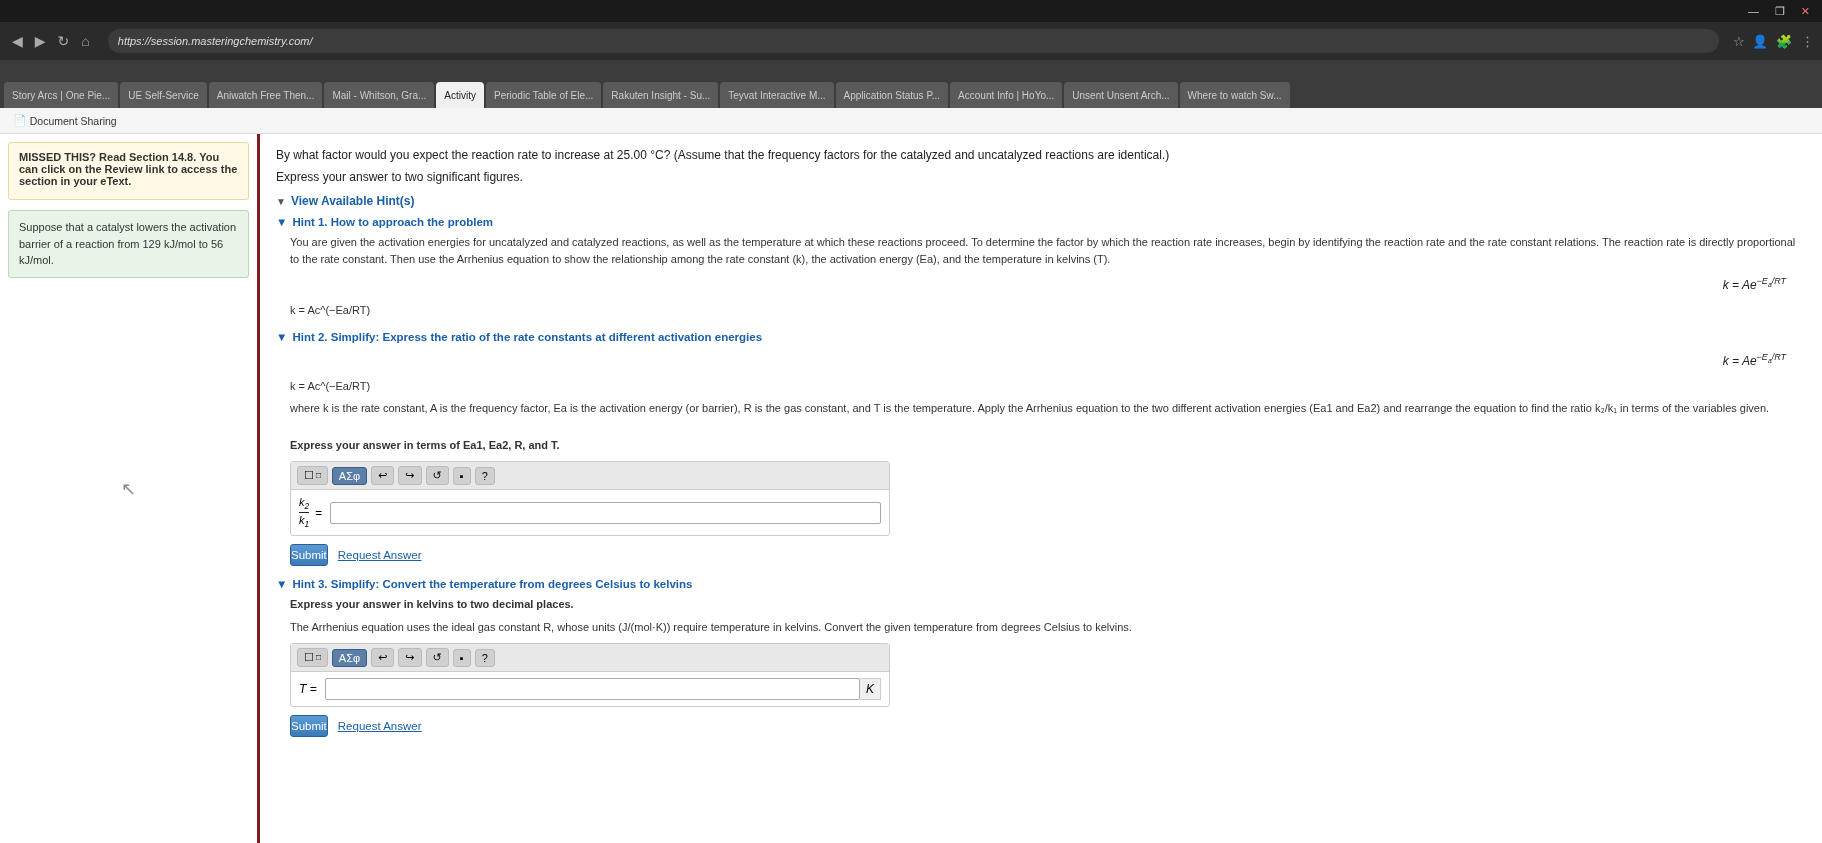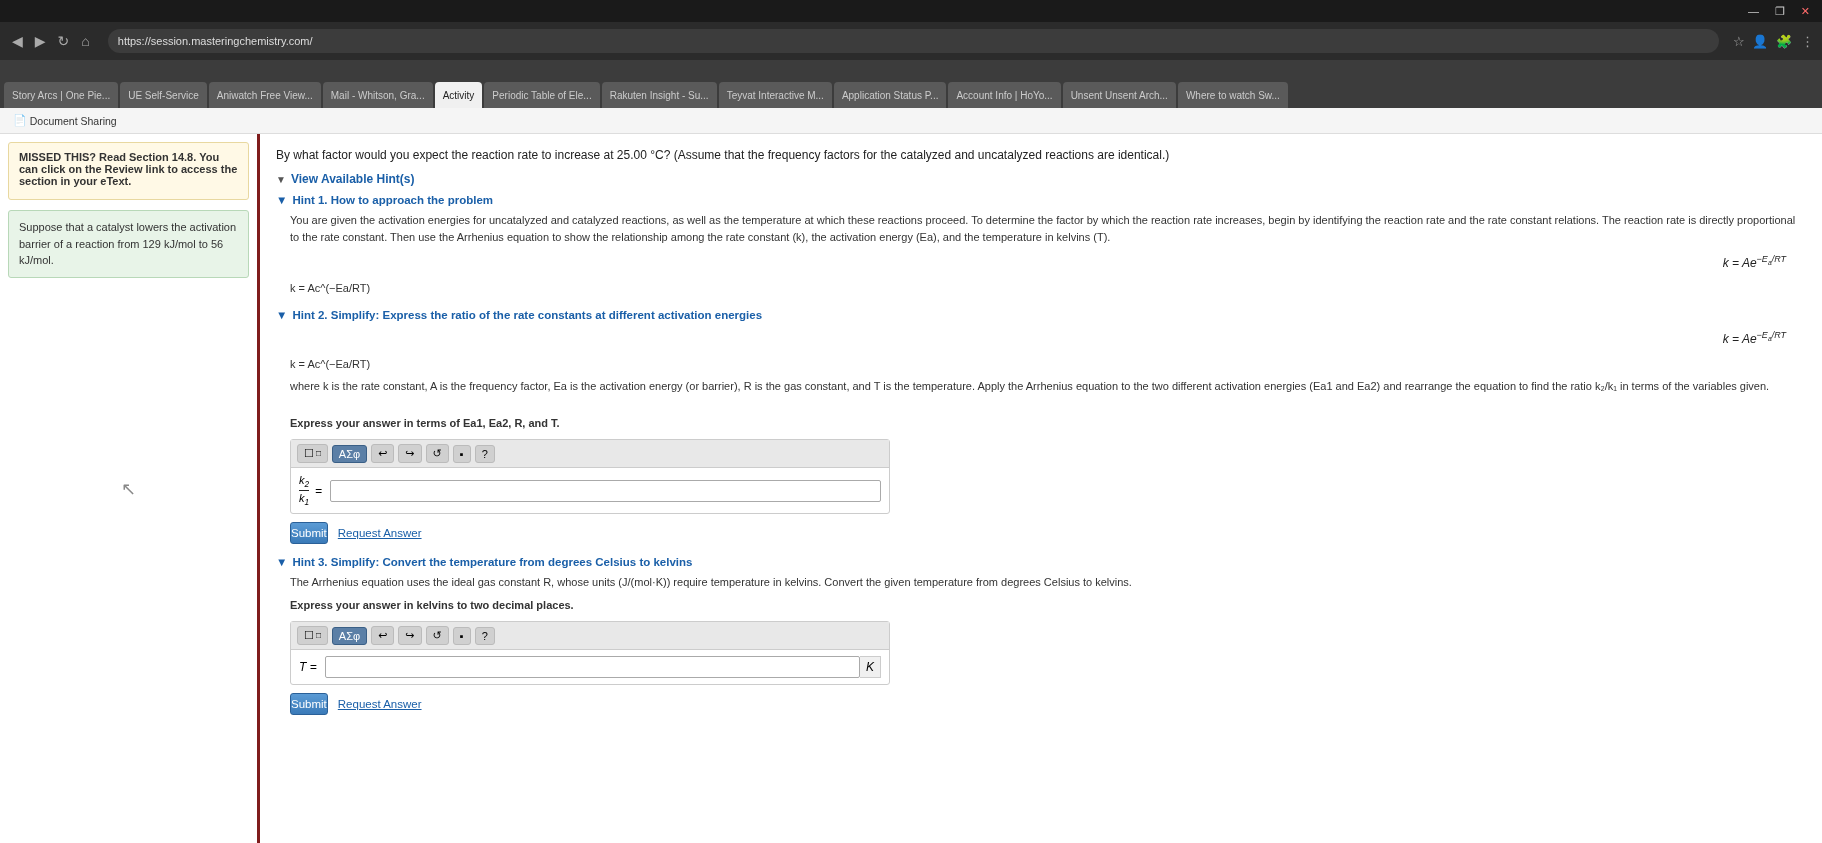--- a/index.html
+++ b/index.html
@@ -47,20 +47,21 @@
       flex: 1;
       height: 24px;
       background: #3c3c3c;
       border-radius: 12px;
       padding: 0 10px;
       color: #ddd;
       font-size: 11px;
       display: flex;
       align-items: center;
       margin: 0 8px;
+      font-style: italic;
     }
     .browser-actions {
       display: flex;
       gap: 8px;
       align-items: center;
     }
     .browser-action-icon { color: #aaa; font-size: 13px; cursor: pointer; }
 
     
     .tabs-bar {
@@ -344,21 +345,21 @@
 </div>
 
 <div class="tabs-bar">
   <div class="tab">
     <span>Story Arcs | One Pie...</span>
   </div>
   <div class="tab">
     <span>UE Self-Service</span>
   </div>
   <div class="tab">
-    <span>Aniwatch Free View...</span>
+    <span>Aniwatch Free Then...</span>
   </div>
   <div class="tab">
     <span>Mail - Whitson, Gra...</span>
   </div>
   <div class="tab active">
     <span>Activity</span>
   </div>
   <div class="tab">
     <span>Periodic Table of Ele...</span>
   </div>
@@ -402,20 +403,21 @@
       <p class="suppose-text">Suppose that a catalyst lowers the activation barrier of a reaction from 129 kJ/mol to 56 kJ/mol.</p>
     </div>
     <div style="margin-top:200px; display:flex; align-items:center; justify-content:center; color:#888; font-size:12px;">
       <span style="font-size:18px;">↖</span>
     </div>
   </div>
 
   <div class="right-content">
 
     <p class="question-text">By what factor would you expect the reaction rate to increase at 25.00 °C? (Assume that the frequency factors for the catalyzed and uncatalyzed reactions are identical.)</p>
+    <p class="express-text">Express your answer to two significant figures.</p>
 
     <div class="hints-section">
       <div class="hint-toggle">
         <span class="arrow">▼</span>
         <span>View Available Hint(s)</span>
       </div>
 
       <div class="hint-block">
         <div class="hint-header">
           <span class="arrow">▼</span>
@@ -470,22 +472,22 @@
           </div>
         </div>
       </div>
 
       <div class="hint-block">
         <div class="hint-header">
           <span class="arrow">▼</span>
           <span>Hint 3. Simplify: Convert the temperature from degrees Celsius to kelvins</span>
         </div>
         <div class="hint-content">
+          <p style="font-weight:bold; margin-top:6px;">Express your answer in kelvins to two decimal places.</p>
           <p>The Arrhenius equation uses the ideal gas constant R, whose units (J/(mol·K)) require temperature in kelvins. Convert the given temperature from degrees Celsius to kelvins.</p>
-          <p style="font-weight:bold; margin-top:6px;">Express your answer in kelvins to two decimal places.</p>
         </div>
 
         <div style="margin: 8px 0 8px 14px;">
           <div class="answer-input-area" style="max-width:600px;">
             <div class="math-toolbar">
               <button class="math-btn">☐<sub>□</sub></button>
               <button class="math-btn" style="background:#5b7fa6; color:#fff; border-color:#3a5f86;">ΑΣφ</button>
               <button class="math-btn">↩</button>
               <button class="math-btn">↪</button>
               <button class="math-btn">↺</button>

